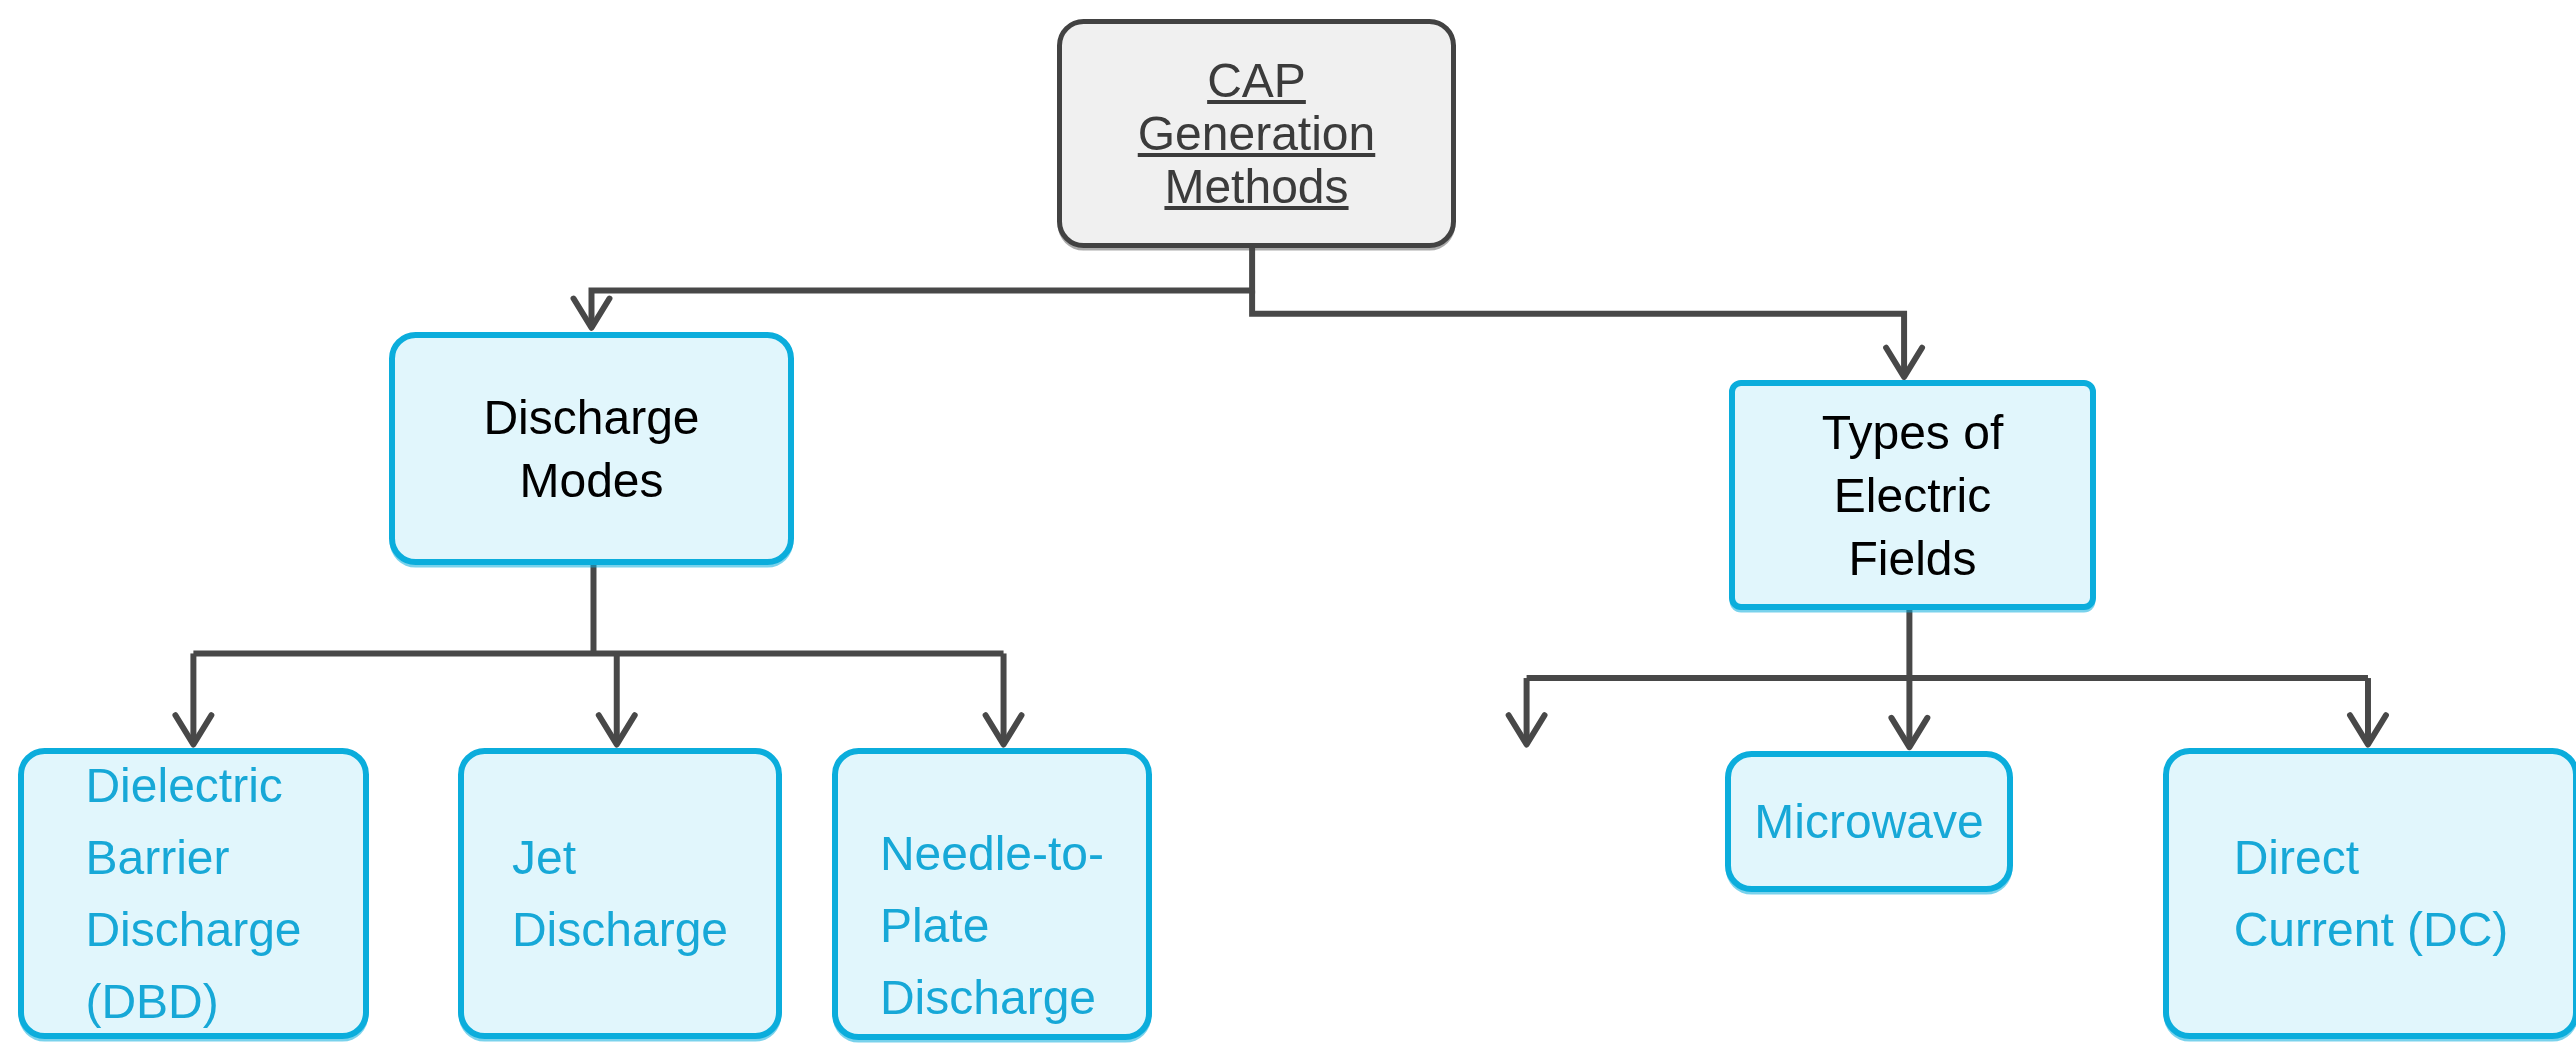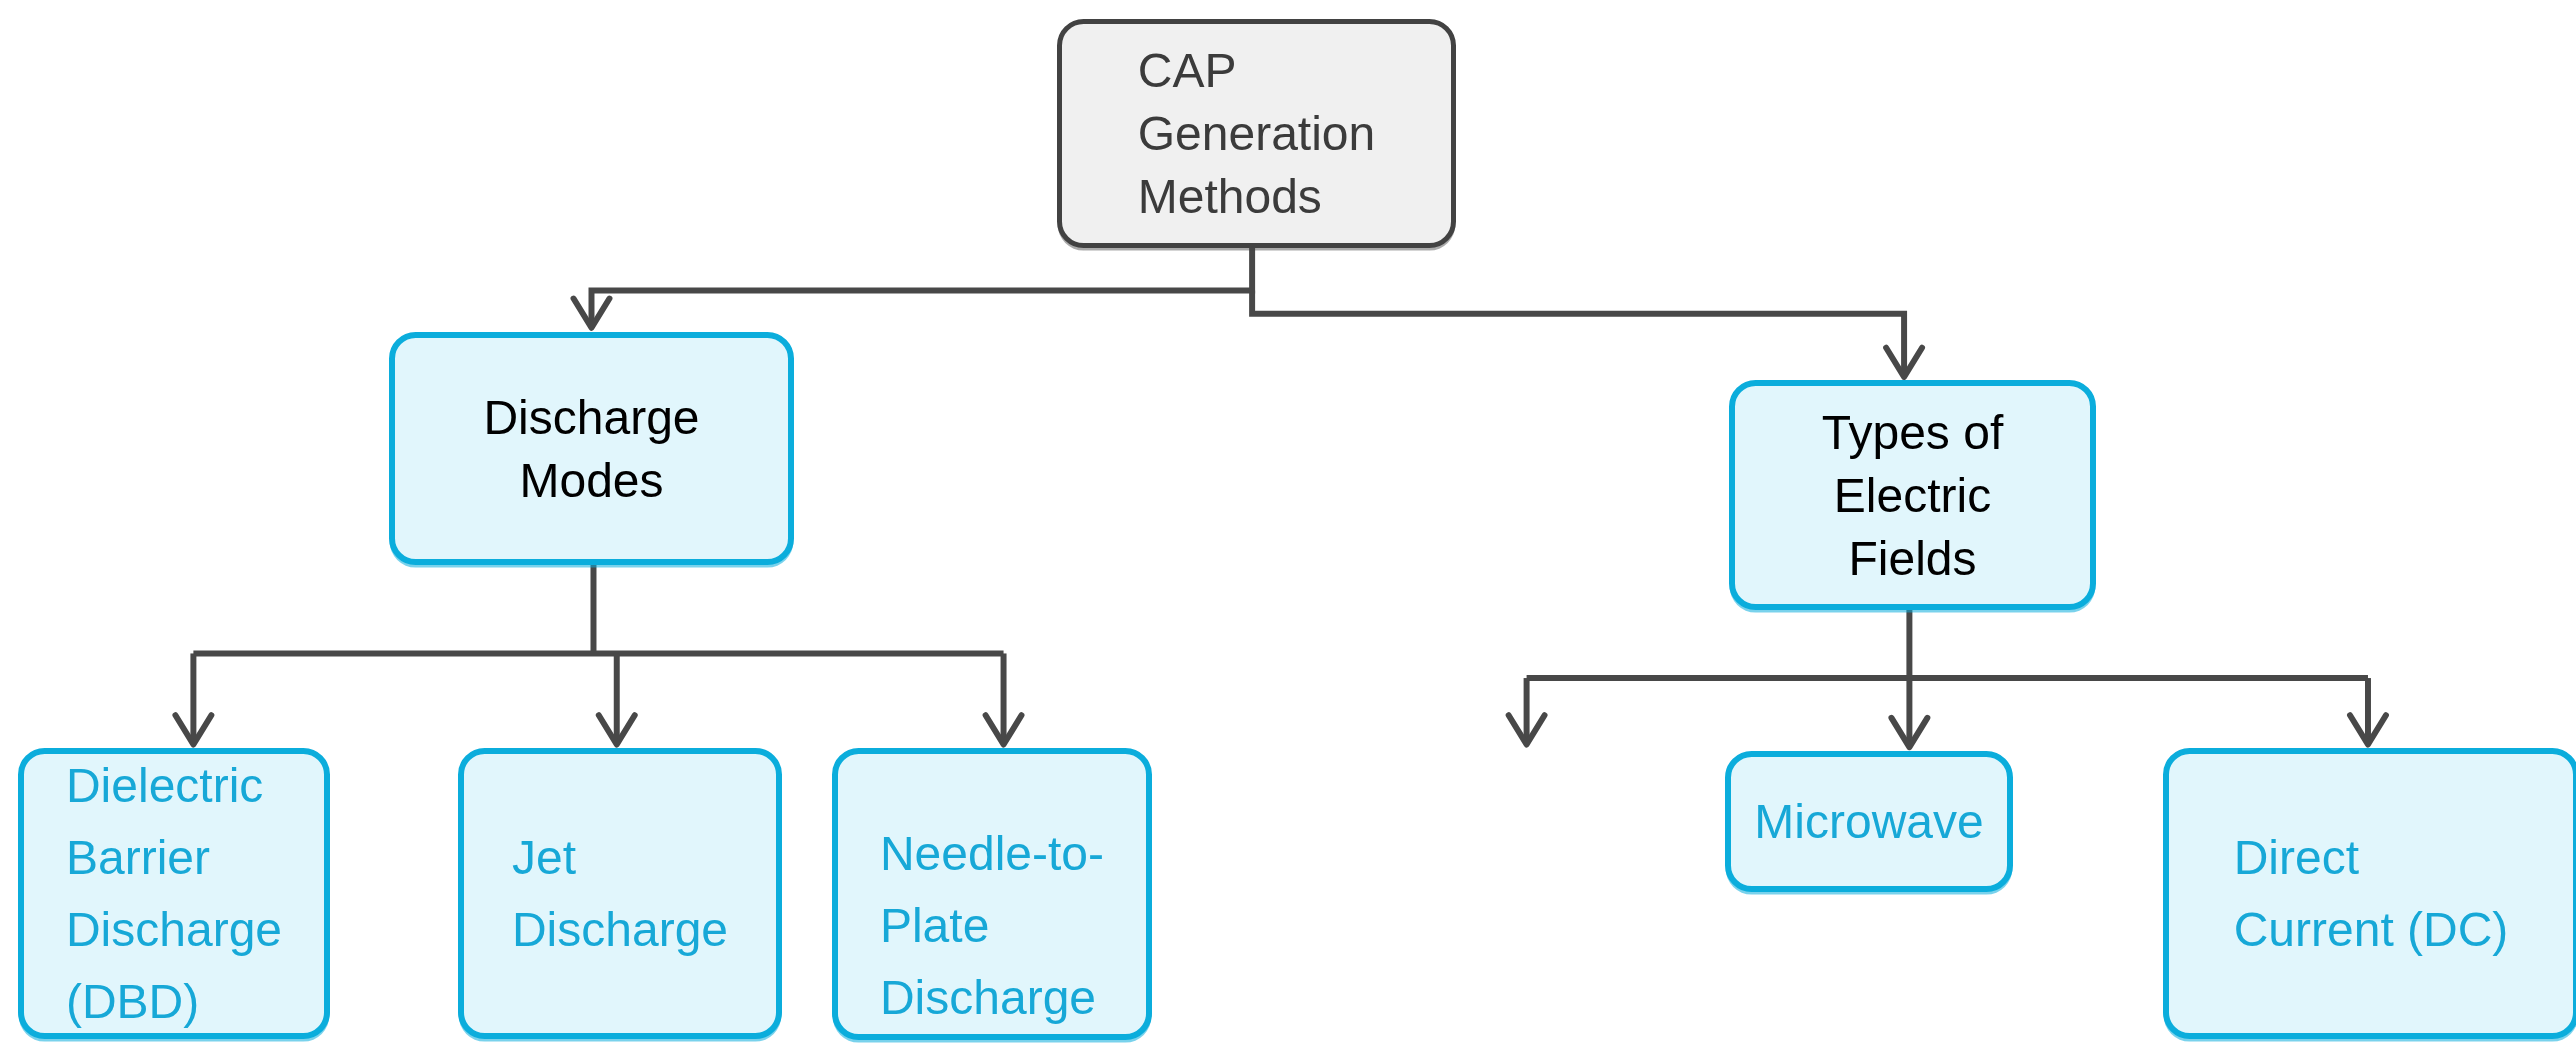--- a/index.html
+++ b/index.html
@@ -47,21 +47,21 @@
   .node .lbl {
     white-space: pre-line;
     display: block;
   }
   .root {
     background: #f0f0f0;
     border: 5.3px solid #424242;
     box-shadow: 0 3.3px 0 -0.7px rgba(66,66,66,0.45);
     color: #3b3b3b;
   }
-  .root .lbl { text-align: left; line-height: 63px; }
+  .root .lbl { text-align: center; line-height: 53px; text-decoration: underline; }
   .branch {
     background: #e1f6fc;
     border: 6px solid #0baddc;
     box-shadow: 0 3.3px 0 -0.7px rgba(11,173,220,0.55);
     color: #000000;
   }
   .branch .lbl { text-align: center; line-height: 63px; }
   .leaf {
     background: #e1f6fc;
     border: 6px solid #0baddc;
@@ -105,27 +105,27 @@
     <span class="lbl">CAP
 Generation
 Methods</span>
   </div>
 
   <div class="node branch" style="left:389px; top:332px; width:405px; height:233px;">
     <span class="lbl">Discharge
 Modes</span>
   </div>
 
-  <div class="node branch" style="left:1729px; top:380px; width:367px; height:230px;">
+  <div class="node branch" style="left:1729px; top:380px; width:367px; height:230px;border-radius:12px;">
     <span class="lbl">Types of
 Electric
 Fields</span>
   </div>
 
-  <div class="node leaf" style="left:18px; top:748px; width:312px; height:291px;">
+  <div class="node leaf" style="left:18px; top:748px; width:351px; height:291px;">
     <span class="lbl">Dielectric
 Barrier
 Discharge
 (DBD)</span>
   </div>
 
   <div class="node leaf" style="left:458px; top:748px; width:324px; height:291px;">
     <span class="lbl">Jet
 Discharge</span>
   </div>

